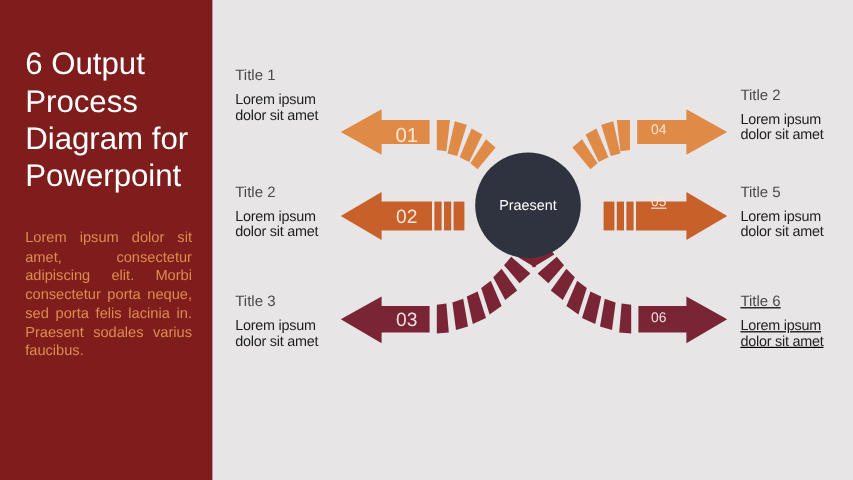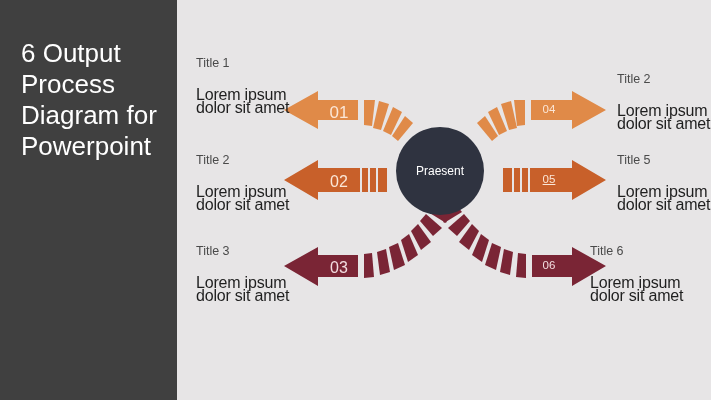--- a/index.html
+++ b/index.html
@@ -1,29 +1,30 @@
 <!DOCTYPE html>
 <html><head>
 <meta charset="utf-8">
 <style>
   html, body { margin:0; padding:0; }
   body { width:711px; height:400px; overflow:hidden; background:#e7e5e6; font-family:"Liberation Sans", sans-serif; position:relative; }
-  .left-panel { position:absolute; left:0; top:0; width:177px; height:400px; background:#404040; }
+  .left-panel { position:absolute; left:0; top:0; width:177px; height:400px; background:#7f1d1d; }
   .slide-title { position:absolute; left:21px; top:38px; width:160px; color:#ffffff; font-size:26px; line-height:31px; font-weight:normal; }
   .slide-desc { position:absolute; left:21px; top:191px; width:139px; color:#e08a4f; font-size:12.2px; line-height:15.7px; text-align:justify; }
   .diagram { position:absolute; left:0; top:0; width:711px; height:400px; }
   .label-block { position:absolute; }
   .label-title { color:#4a4a4a; font-size:12.5px; line-height:15px; }
-  .label-text { color:#1f1f1f; font-size:16px; line-height:12.5px; margin-top:18px; letter-spacing:-0.2px; }
+  .label-text { color:#1f1f1f; font-size:12px; line-height:12.5px; margin-top:6px; letter-spacing:-0.2px; }
 </style>
 </head>
 <body>
 
 <div class="left-panel">
   <div class="slide-title">6 Output Process Diagram for Powerpoint</div>
+  <div class="slide-desc">Lorem ipsum dolor sit amet, consectetur adipiscing elit. Morbi consectetur porta neque, sed porta felis lacinia in. Praesent sodales varius faucibus.</div>
 </div>
 
 <svg class="diagram" width="711" height="400" viewBox="0 0 711 400" xmlns="http://www.w3.org/2000/svg">
 
   <g fill="#e08a48">
     <polygon points="284,110 318,91 318,100 358,100 358,120 318,120 318,129"></polygon>
 
     <polygon points="364,100 375,100 372,126 364,125"></polygon>
     <polygon points="379,101 389,104 381,130 373,128"></polygon>
     <polygon points="393,107 402,112 391,135 383,131"></polygon>
@@ -76,21 +77,21 @@
 
   <circle cx="440" cy="171" r="44" fill="#2f3340"></circle>
 </svg>
 
 <div style="position:absolute; left:396px; top:164px; width:88px; text-align:center; color:#ffffff; font-size:12px; line-height:14px;">Praesent</div>
 
 <div style="position:absolute; left:325px; top:103px; width:28px; text-align:center; color:#fbe6d6; font-size:17px;">01</div>
 <div style="position:absolute; left:325px; top:173px; width:28px; text-align:center; color:#fbe6d6; font-size:16px;">02</div>
 <div style="position:absolute; left:325px; top:259px; width:28px; text-align:center; color:#f3dde0; font-size:16px;">03</div>
 <div style="position:absolute; left:535px; top:103px; width:28px; text-align:center; color:#fbe6d6; font-size:11.5px;">04</div>
-<div style="position:absolute; left:535px; top:173px; width:28px; text-align:center; color:#fbe6d6; font-size:11.5px;text-decoration:underline;">05</div>
+<div style="position:absolute; left:535px; top:163px; width:28px; text-align:center; color:#fbe6d6; font-size:11.5px;text-decoration:underline;">05</div>
 <div style="position:absolute; left:535px; top:259px; width:28px; text-align:center; color:#f3dde0; font-size:11.5px;">06</div>
 
 <div class="label-block" style="left:196px; top:56px;">
   <div class="label-title">Title 1</div>
   <div class="label-text">
     <div>Lorem ipsum</div>
     <div>dolor sit amet</div>
   </div>
 </div>
 <div class="label-block" style="left:196px; top:153px;">
@@ -115,19 +116,19 @@
     <div>dolor sit amet</div>
   </div>
 </div>
 <div class="label-block" style="left:617px; top:153px;">
   <div class="label-title">Title 5</div>
   <div class="label-text">
     <div>Lorem ipsum</div>
     <div>dolor sit amet</div>
   </div>
 </div>
-<div class="label-block" style="left:590px; top:244px;">
+<div class="label-block" style="left:617px; top:244px;text-decoration:underline;">
   <div class="label-title">Title 6</div>
   <div class="label-text">
     <div>Lorem ipsum</div>
     <div>dolor sit amet</div>
   </div>
 </div>
 
 </body></html>

